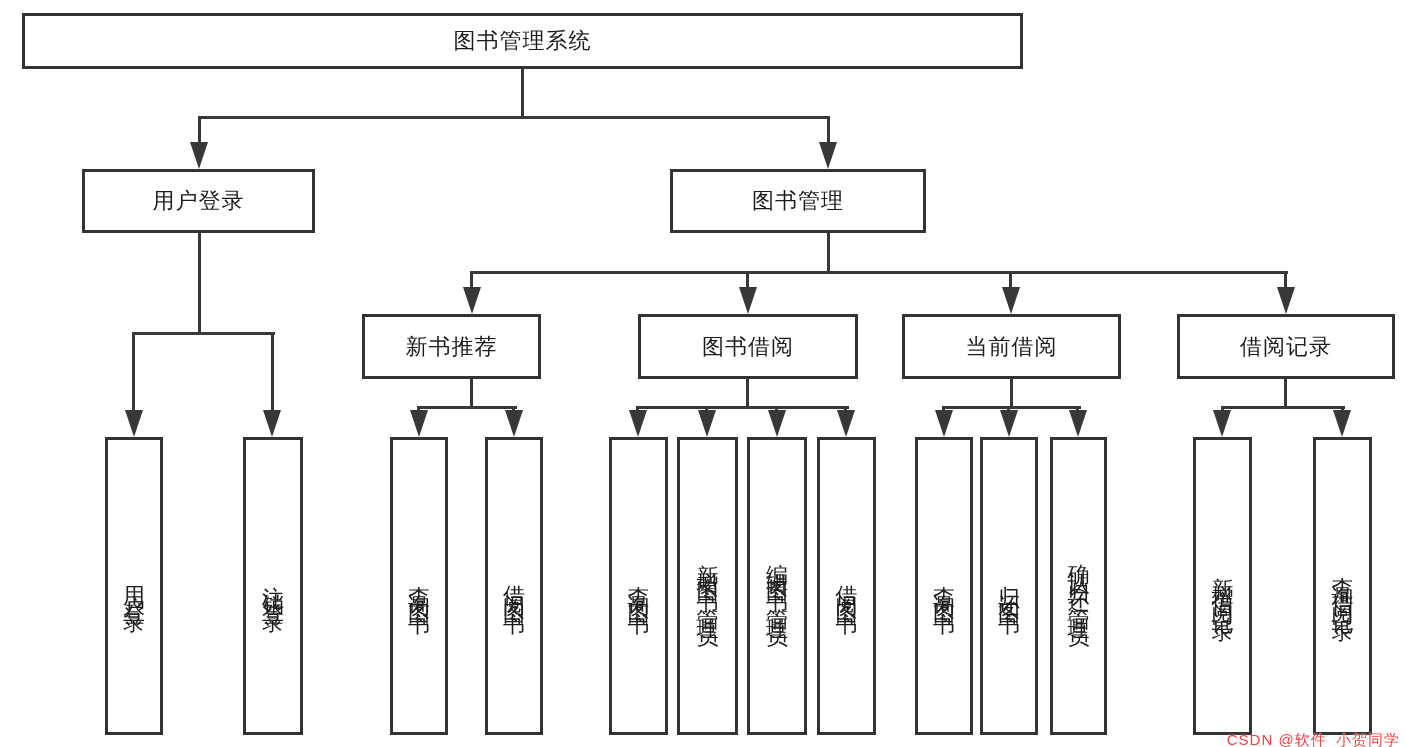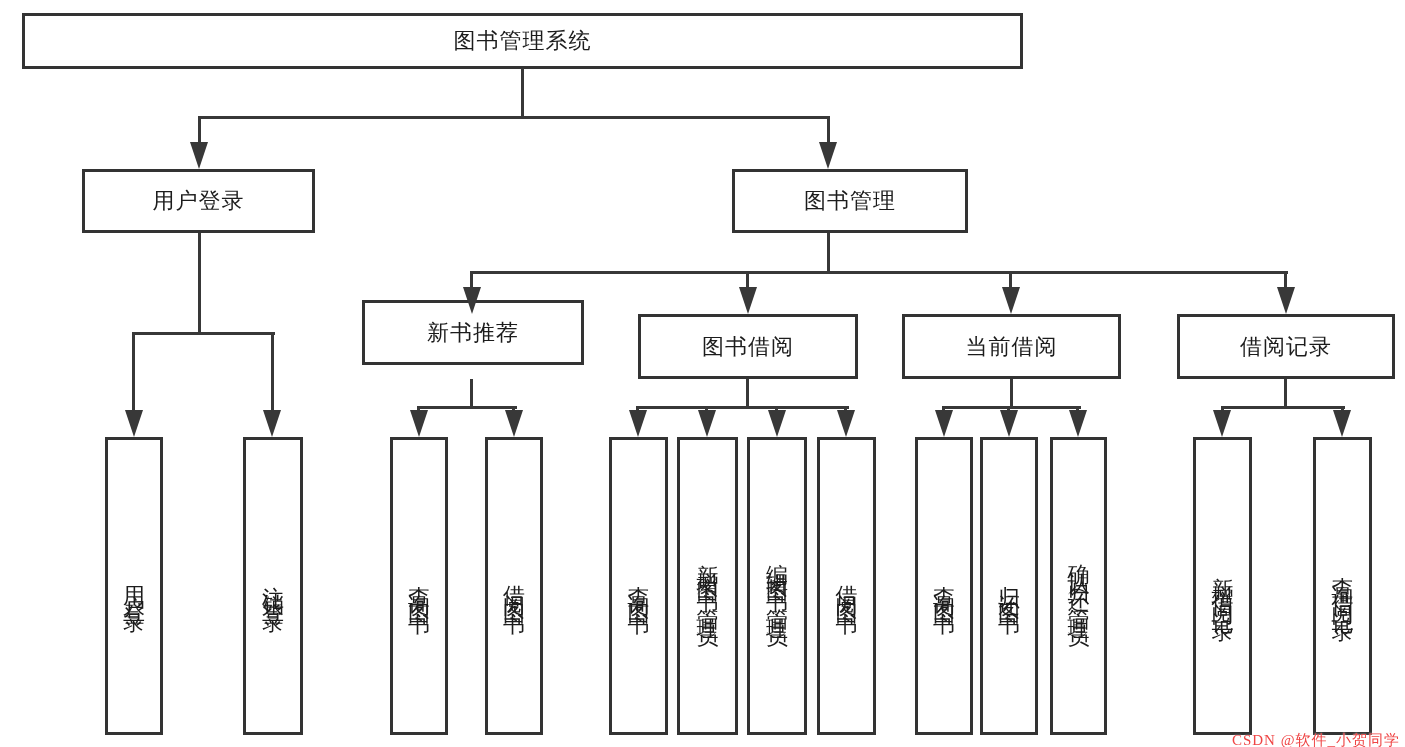--- a/index.html
+++ b/index.html
@@ -1,21 +1,21 @@
 <!DOCTYPE html>
 <html><head>
 <meta charset="utf-8">
 <style>
   html, body { margin: 0; padding: 0; background: #ffffff; }
   #canvas {
     position: relative;
     width: 1405px;
     height: 747px;
     background: #ffffff;
-    font-family: Liberation Serif, serif;
+    font-family: Liberation Sans, sans-serif;
     overflow: hidden;
   }
   .box {
     position: absolute;
     box-sizing: border-box;
     border: 3px solid #333333;
     background: #ffffff;
     display: flex;
     align-items: center;
     justify-content: center;
@@ -58,25 +58,25 @@
 
 <div id="canvas">
 
   <div class="box" style="left:22px; top:13px; width:1001px; height:56px;">
     <span>图书管理系统</span>
   </div>
 
   <div class="box" style="left:82px; top:169px; width:233px; height:64px;">
     <span>用户登录</span>
   </div>
-  <div class="box" style="left:732px; top:169px; width:236px; height:64px;">
+  <div class="box" style="left:670px; top:169px; width:256px; height:64px;">
     <span>图书管理</span>
   </div>
 
-  <div class="box" style="left:362px; top:300px; width:222px; height:65px;">
+  <div class="box" style="left:362px; top:314px; width:179px; height:65px;">
     <span>新书推荐</span>
   </div>
   <div class="box" style="left:902px; top:314px; width:219px; height:65px;">
     <span>当前借阅</span>
   </div>
   <div class="box" style="left:638px; top:314px; width:220px; height:65px;">
     <span>图书借阅</span>
   </div>
   <div class="box" style="left:1177px; top:314px; width:218px; height:65px;">
     <span>借阅记录</span>

